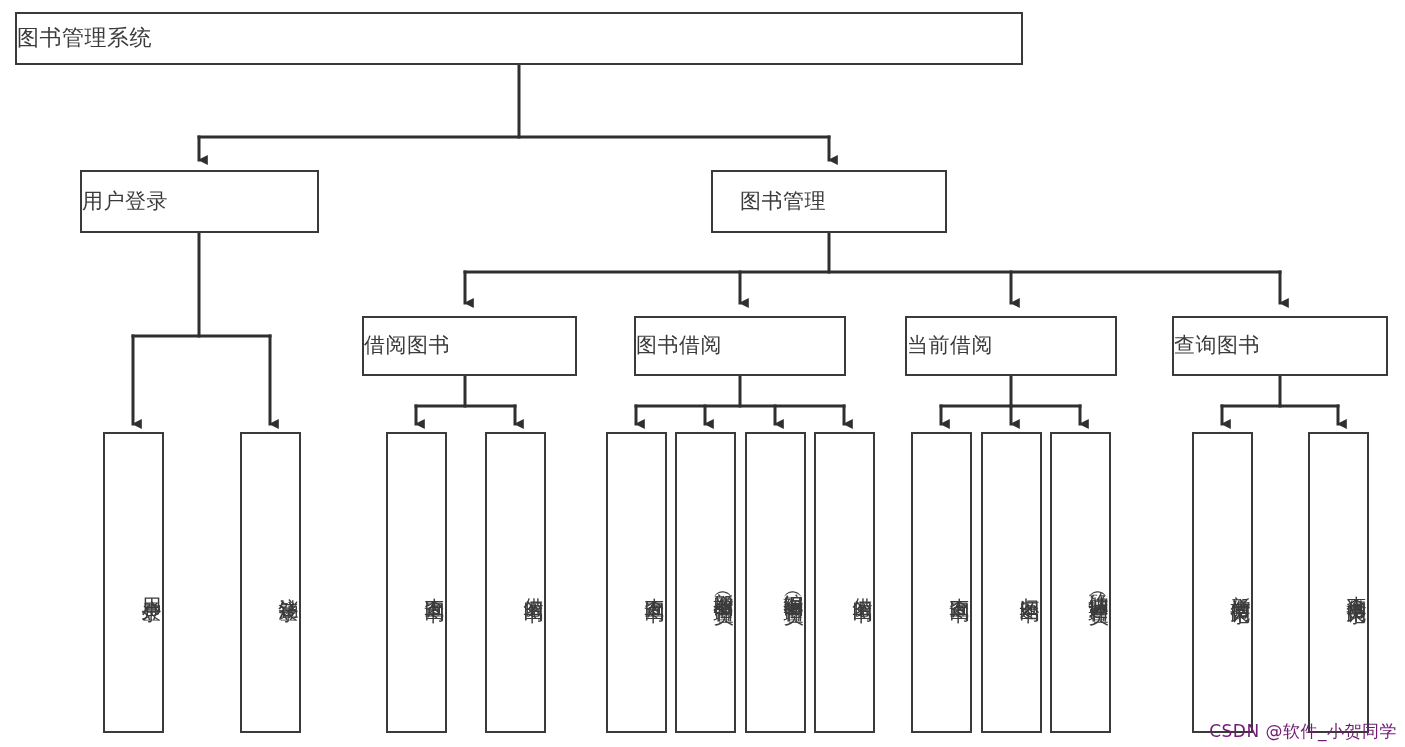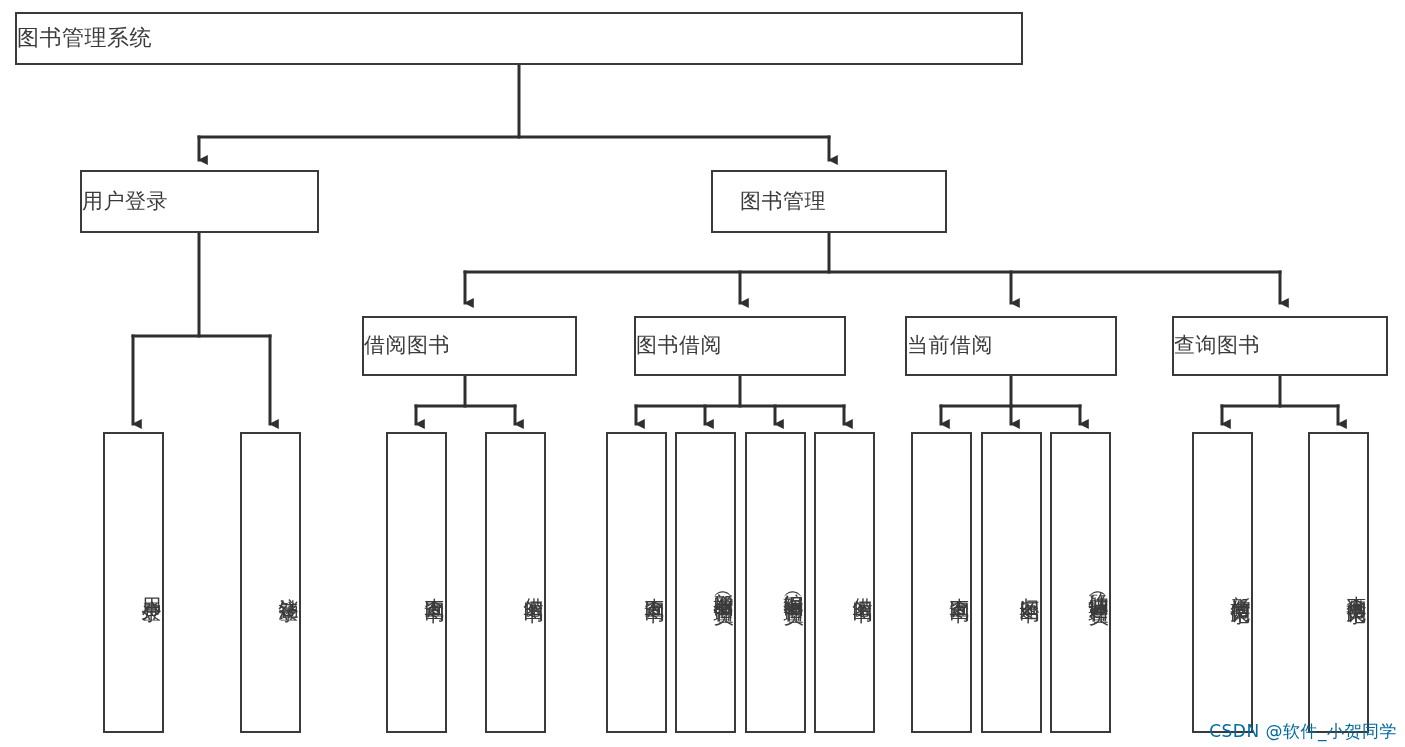--- a/index.html
+++ b/index.html
@@ -56,21 +56,21 @@
     writing-mode: vertical-rl;
     text-orientation: upright;
     white-space: nowrap;
     line-height: 1.05;
   }
   .watermark {
     position: absolute;
     right: 8px;
     bottom: 4px;
     font-size: 17px;
-    color: #0369a1;
+    color: #701a75;
     letter-spacing: 0.5px;
     white-space: nowrap;
   }
 </style>
 </head>
 <body>
 
 <div id="canvas">
 
   <svg class="wires" viewBox="0 0 1405 747">

